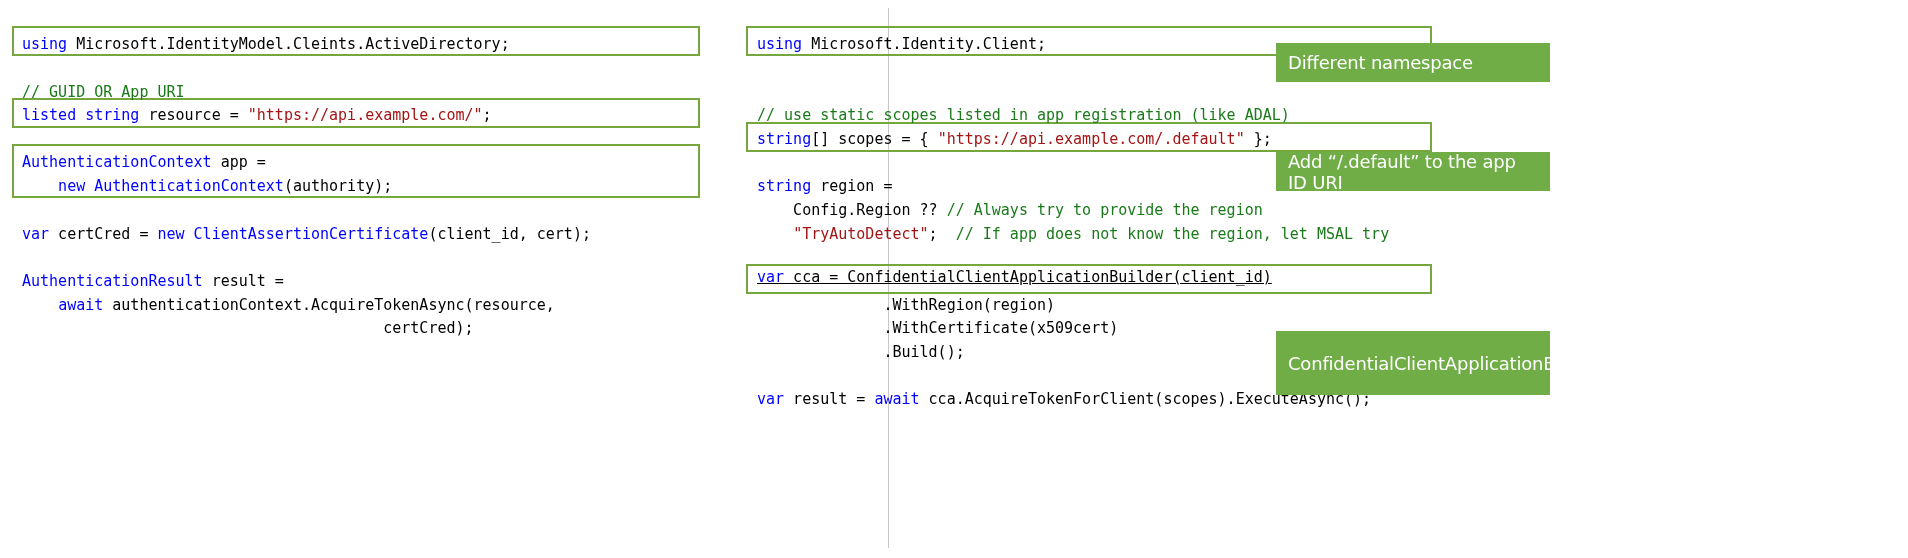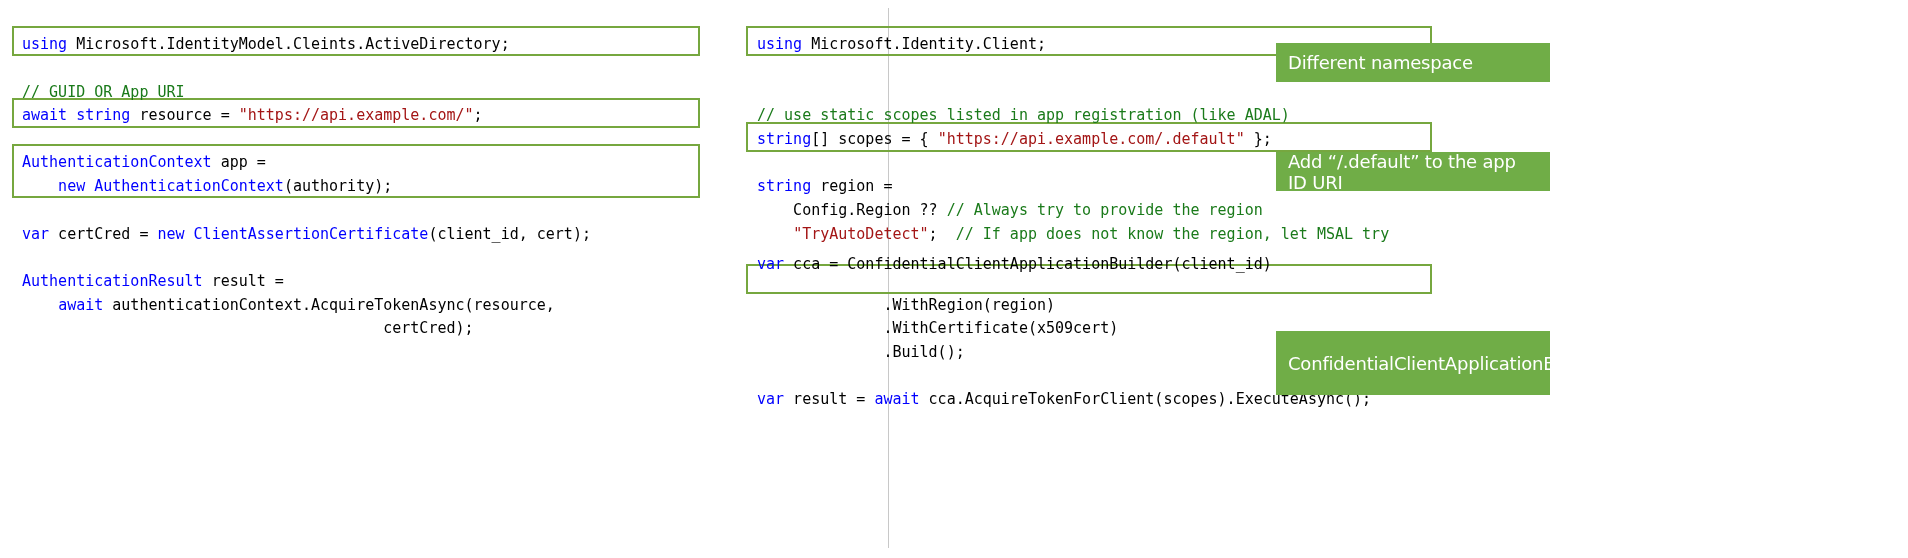--- a/index.html
+++ b/index.html
@@ -85,21 +85,21 @@
 
   <div class="panel" id="panel-left">
     <div id="left-boxes">
         <div class="hl-box" style="top: 26px; left: 12px; width: 688px; height: 30px; border-color: rgb(118, 167, 63);"></div>
         <div class="hl-box" style="top: 98px; left: 12px; width: 688px; height: 30px; border-color: rgb(118, 167, 63);"></div>
         <div class="hl-box" style="top: 144px; left: 12px; width: 688px; height: 54px; border-color: rgb(118, 167, 63);"></div>
       </div>
     <div id="left-lines">
         <div class="code-line" style="top: 30px; left: 22px;"><span class="kw">using</span><span> Microsoft.IdentityModel.Cleints.ActiveDirectory;</span></div>
         <div class="code-line" style="top: 78px; left: 22px; text-align: center;"><span class="cmt">// GUID OR App URI</span></div>
-        <div class="code-line" style="top: 101px; left: 22px;"><span class="kw">await string</span><span> resource = </span><span class="str">"https://api.example.com/"</span><span>;</span></div>
+        <div class="code-line" style="top: 101px; left: 22px;"><span class="kw">listed string</span><span> resource = </span><span class="str">"https://api.example.com/"</span><span>;</span></div>
         <div class="code-line" style="top: 148px; left: 22px;"><span class="type">AuthenticationContext</span><span> app =</span></div>
         <div class="code-line" style="top: 172px; left: 22px;"><span class="type">    new AuthenticationContext</span><span>(authority);</span></div>
         <div class="code-line" style="top: 220px; left: 22px;"><span class="kw">var</span><span> certCred = </span><span class="type">new ClientAssertionCertificate</span><span>(client_id, cert);</span></div>
         <div class="code-line" style="top: 267px; left: 22px;"><span class="type">AuthenticationResult</span><span> result =</span></div>
         <div class="code-line" style="top: 291px; left: 22px;"><span>    </span><span class="kw">await</span><span> authenticationContext.AcquireTokenAsync(resource,</span></div>
         <div class="code-line" style="top: 314px; left: 22px;"><span>                                        certCred);</span></div>
       </div>
   </div>
 
   <div class="panel" id="panel-right">
@@ -108,21 +108,21 @@
         <div class="hl-box" style="top: 122px; left: -160px; width: 686px; height: 30px; border-color: rgb(118, 167, 63);"></div>
         <div class="hl-box" style="top: 264px; left: -160px; width: 686px; height: 30px; border-color: rgb(118, 167, 63);"></div>
       </div>
     <div id="right-lines">
         <div class="code-line" style="top: 30px; left: -149px;"><span class="kw">using</span><span> Microsoft.Identity.Client;</span></div>
         <div class="code-line" style="top: 101px; left: -149px;"><span class="cmt">// use static scopes listed in app registration (like ADAL)</span></div>
         <div class="code-line" style="top: 125px; left: -149px;"><span class="kw">string</span><span>[] scopes = { </span><span class="str">"https://api.example.com/.default"</span><span> };</span></div>
         <div class="code-line" style="top: 172px; left: -149px;"><span class="kw">string</span><span> region =</span></div>
         <div class="code-line" style="top: 196px; left: -149px;"><span>    Config.Region ?? </span><span class="cmt">// Always try to provide the region</span></div>
         <div class="code-line" style="top: 220px; left: -149px;"><span>    </span><span class="str">"TryAutoDetect"</span><span>;  </span><span class="cmt">// If app does not know the region, let MSAL try</span></div>
-        <div class="code-line" style="top: 250px; left: -149px;"><span class="kw">var</span><span> cca = ConfidentialClientApplicationBuilder(client_id)</span></div>
+        <div class="code-line" style="top: 263px; left: -149px; text-decoration: underline;"><span class="kw">var</span><span> cca = ConfidentialClientApplicationBuilder(client_id)</span></div>
         <div class="code-line" style="top: 291px; left: -149px;"><span>              .WithRegion(region)</span></div>
         <div class="code-line" style="top: 314px; left: -149px;"><span>              .WithCertificate(x509cert)</span></div>
         <div class="code-line" style="top: 338px; left: -149px;"><span>              .Build();</span></div>
         <div class="code-line" style="top: 385px; left: -149px;"><span class="kw">var</span><span> result = </span><span class="kw">await</span><span> cca.AcquireTokenForClient(scopes).ExecuteAsync();</span></div>
       </div>
     <div id="right-callouts">
         <div class="callout" style="top: 43px; left: 370px; width: 274px; height: 39px; background: rgb(112, 173, 71);">
           <div>
             <span>Different namespace</span>
           </div>

